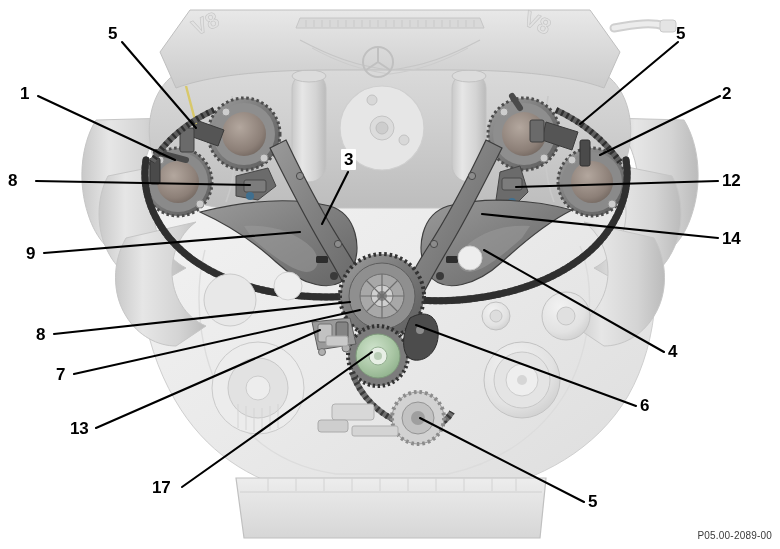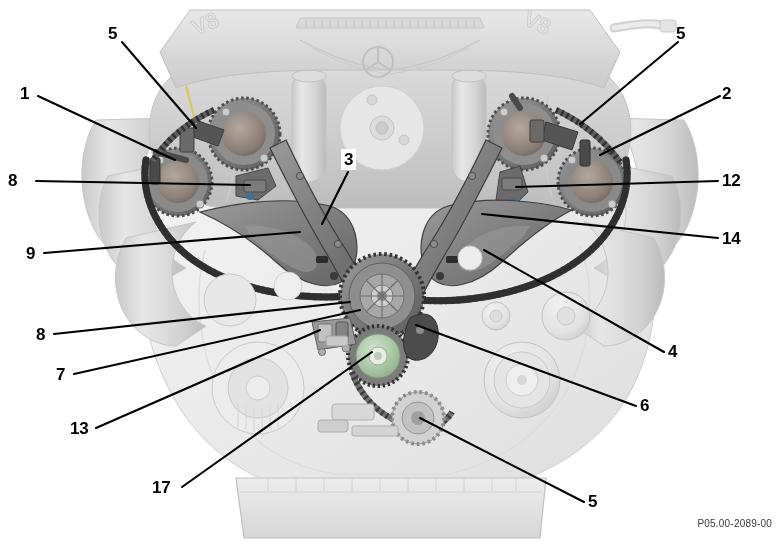--- a/index.html
+++ b/index.html
@@ -37,21 +37,21 @@
     letter-spacing: -0.2px;
   }
   .callout-label.boxed {
     background: #ffffff;
     padding: 2px 3px;
     border-radius: 1px;
   }
   #figure-code {
     position: absolute;
     right: 8px;
-    bottom: 20px;
+    bottom: 8px;
     font-family: "Liberation Sans", sans-serif;
     font-size: 10px;
     color: #3a3a3a;
     letter-spacing: 0.2px;
     white-space: nowrap;
     margin-top: 48px;
   }
 </style>
 </head>
 <body>

